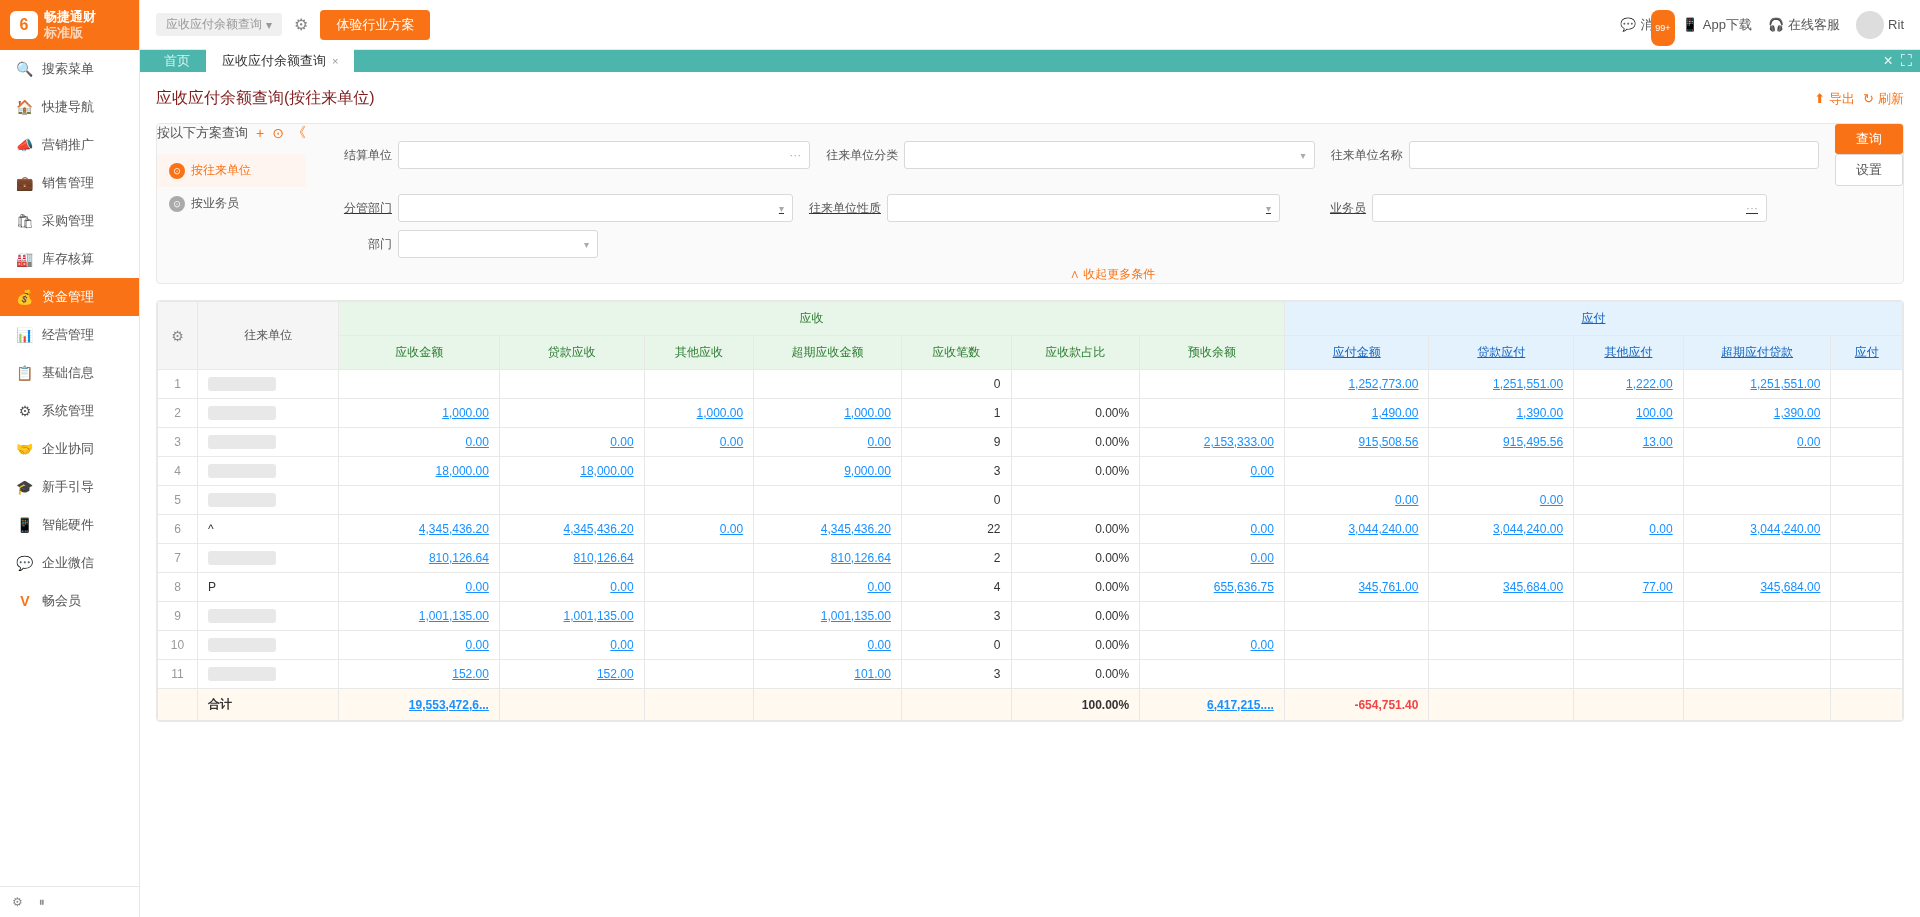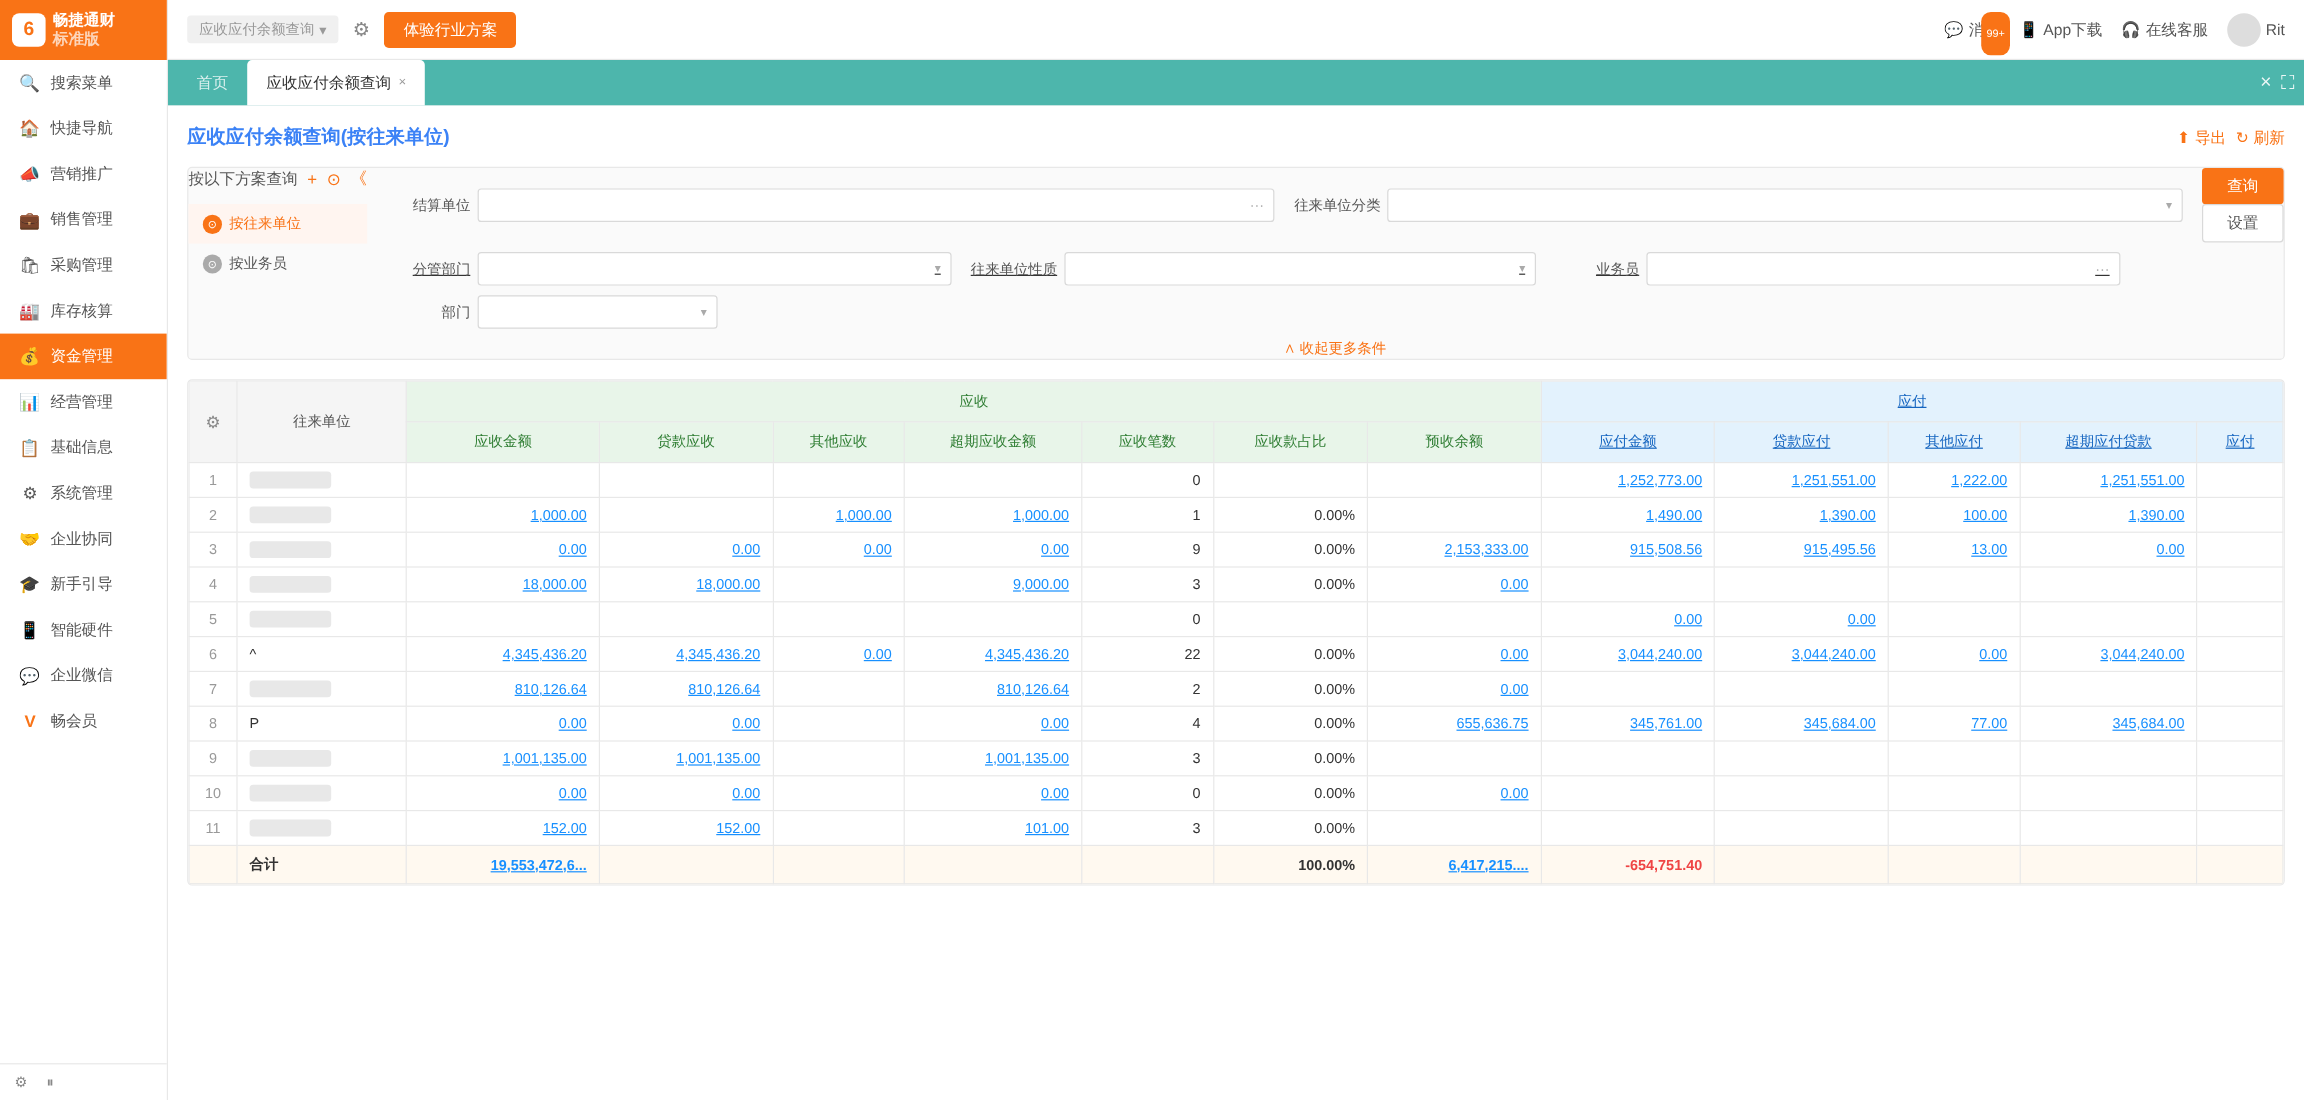--- a/index.html
+++ b/index.html
@@ -25,34 +25,34 @@
     .topbar-breadcrumb { color: #999; font-size: 12px; background: #f0f0f0; padding: 3px 10px; border-radius: 3px; display: flex; align-items: center; gap: 4px; }
     .topbar-gear { color: #888; cursor: pointer; font-size: 16px; }
     .topbar-promo { background: #f97316; color: white; border: none; padding: 6px 16px; border-radius: 4px; font-size: 13px; cursor: pointer; }
     .topbar-right { margin-left: auto; display: flex; align-items: center; gap: 16px; color: #555; font-size: 13px; }
     .topbar-msg { position: relative; display: flex; align-items: center; gap: 4px; cursor: pointer; }
     .badge { background: #f97316; color: white; font-size: 9px; padding: 13px 4px; border-radius: 8px; position: absolute; top: -6px; right: -8px; }
     .topbar-right-item { display: flex; align-items: center; gap: 4px; cursor: pointer; }
     .user-avatar { width: 28px; height: 28px; background: #ddd; border-radius: 50%; }
 
     
-    .tabs { background: #4db6ac; display: flex; align-items: center; height: 38px; padding: 0 8px; }
+    .tabs { background: #4db6ac; display: flex; align-items: center; height: 22px; padding: 0 8px; }
     .tab { padding: 0 16px; height: 38px; display: flex; align-items: center; color: rgba(255,255,255,0.8); cursor: pointer; font-size: 13px; gap: 6px; }
     .tab.active { background: white; color: #333; border-radius: 4px 4px 0 0; }
     .tab-close { color: #999; font-size: 11px; cursor: pointer; }
     .tabs-right { margin-left: auto; display: flex; gap: 8px; }
     .tabs-right-btn { color: rgba(255,255,255,0.9); cursor: pointer; font-size: 16px; }
 
     
     .content { flex: 1; overflow: auto; background: #f5f5f5; }
     .page-container { background: white; margin: 0; padding: 16px; min-height: 100%; }
 
     
     .page-header { display: flex; align-items: center; justify-content: space-between; margin-bottom: 14px; }
-    .page-title { font-size: 16px; font-weight: bold; color: #3b82f6; }
+    .page-title { font-size: 16px; font-weight: normal; color: #7f1d1d; }
     .page-actions { display: flex; gap: 8px; }
     .action-btn { display: flex; align-items: center; gap: 4px; color: #f97316; cursor: pointer; font-size: 13px; }
 
     
     .filter-area { border: 1px solid #e8e8e8; border-radius: 4px; margin-bottom: 16px; background: #fafafa; }
     .filter-header { display: flex; align-items: center; gap: 8px; margin-bottom: 12px; color: #555; font-size: 13px; }
     .filter-header-label { font-weight: 500; }
     .filter-icon { color: #f97316; cursor: pointer; font-size: 14px; }
     .filter-row { display: flex; align-items: center; gap: 16px; }
     .filter-field { display: flex; align-items: center; gap: 6px; flex: 1; }
@@ -261,20 +261,26 @@
                 <div class="filter-input">
                   <span></span>
                     <span class="dots">···</span>
                 </div>
               </div>
               <div class="filter-field">
                 <span class="filter-label">往来单位分类</span>
                 <div class="filter-input">
                   <span></span>
                     <span class="arrow">▾</span>
+                </div>
+              </div>
+              <div class="filter-field">
+                <span class="filter-label">往来单位名称</span>
+                <div class="filter-input">
+                  <span></span>
                 </div>
               </div>
               <div class="query-buttons">
                 <button class="btn-query">查询</button>
                 <button class="btn-set">设置</button>
               </div>
             </div>
 
             <div class="filter-row" style="margin-top:8px;text-decoration:underline;">
               <div class="filter-field">

